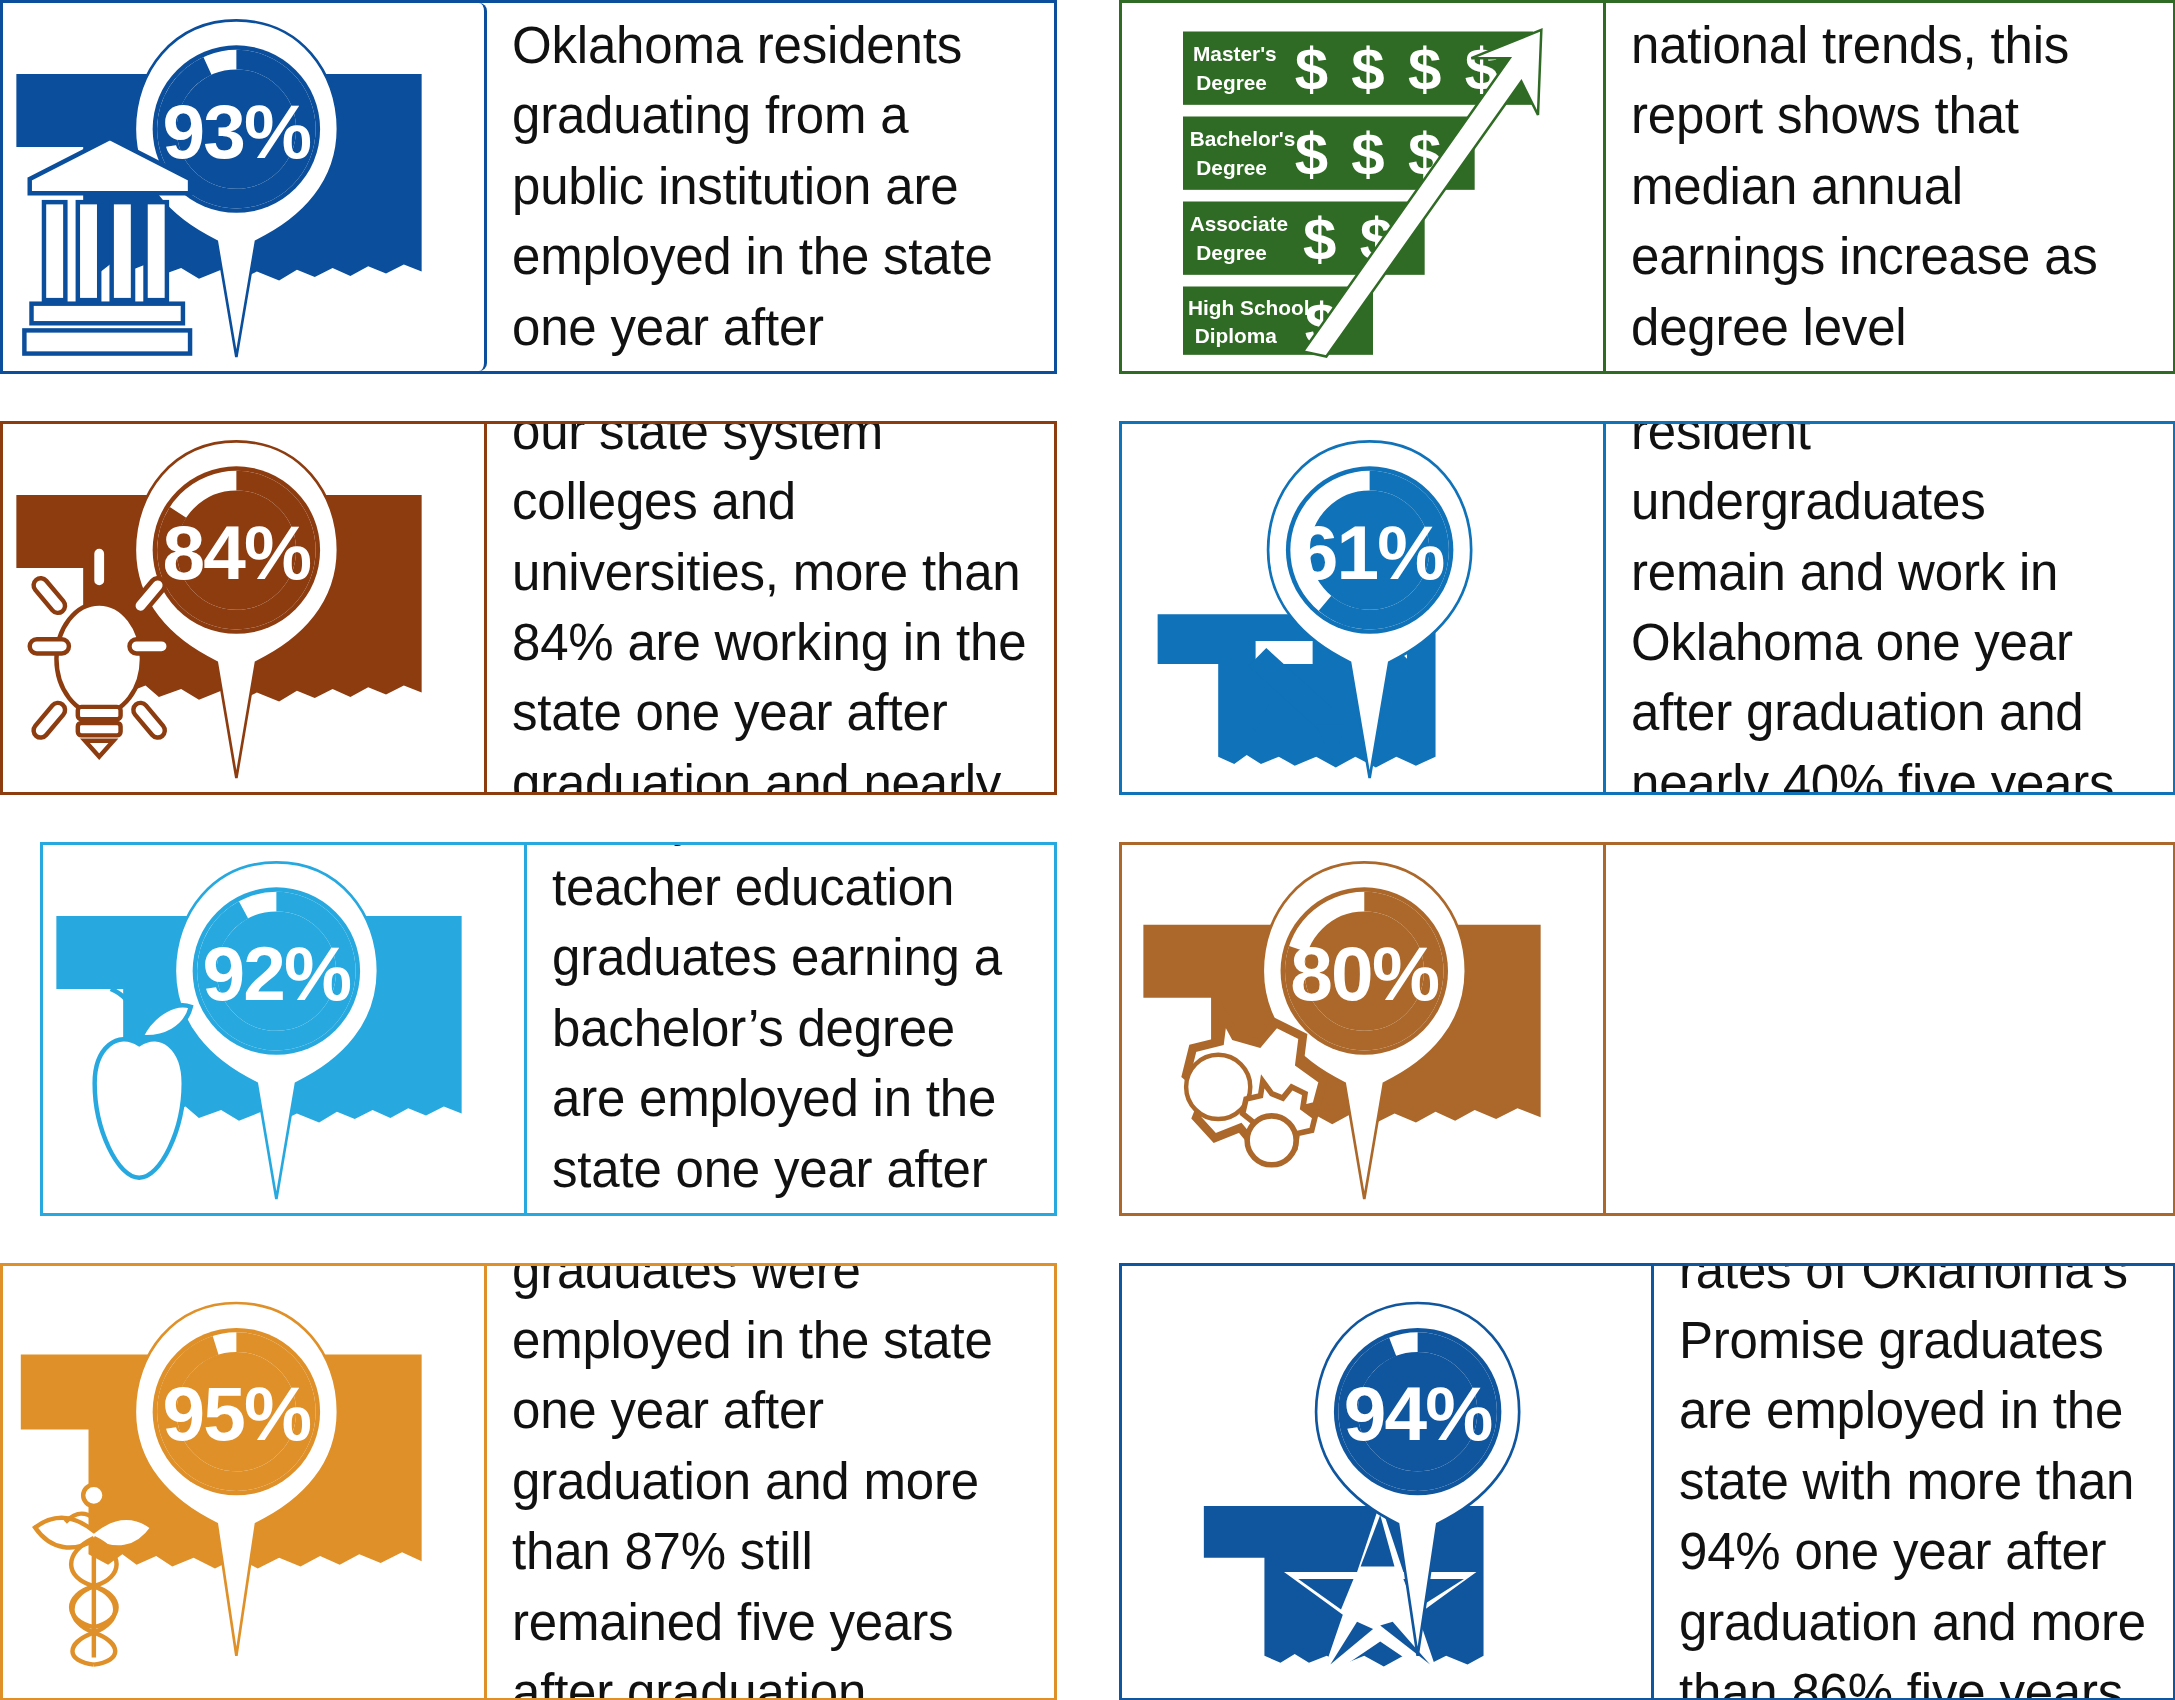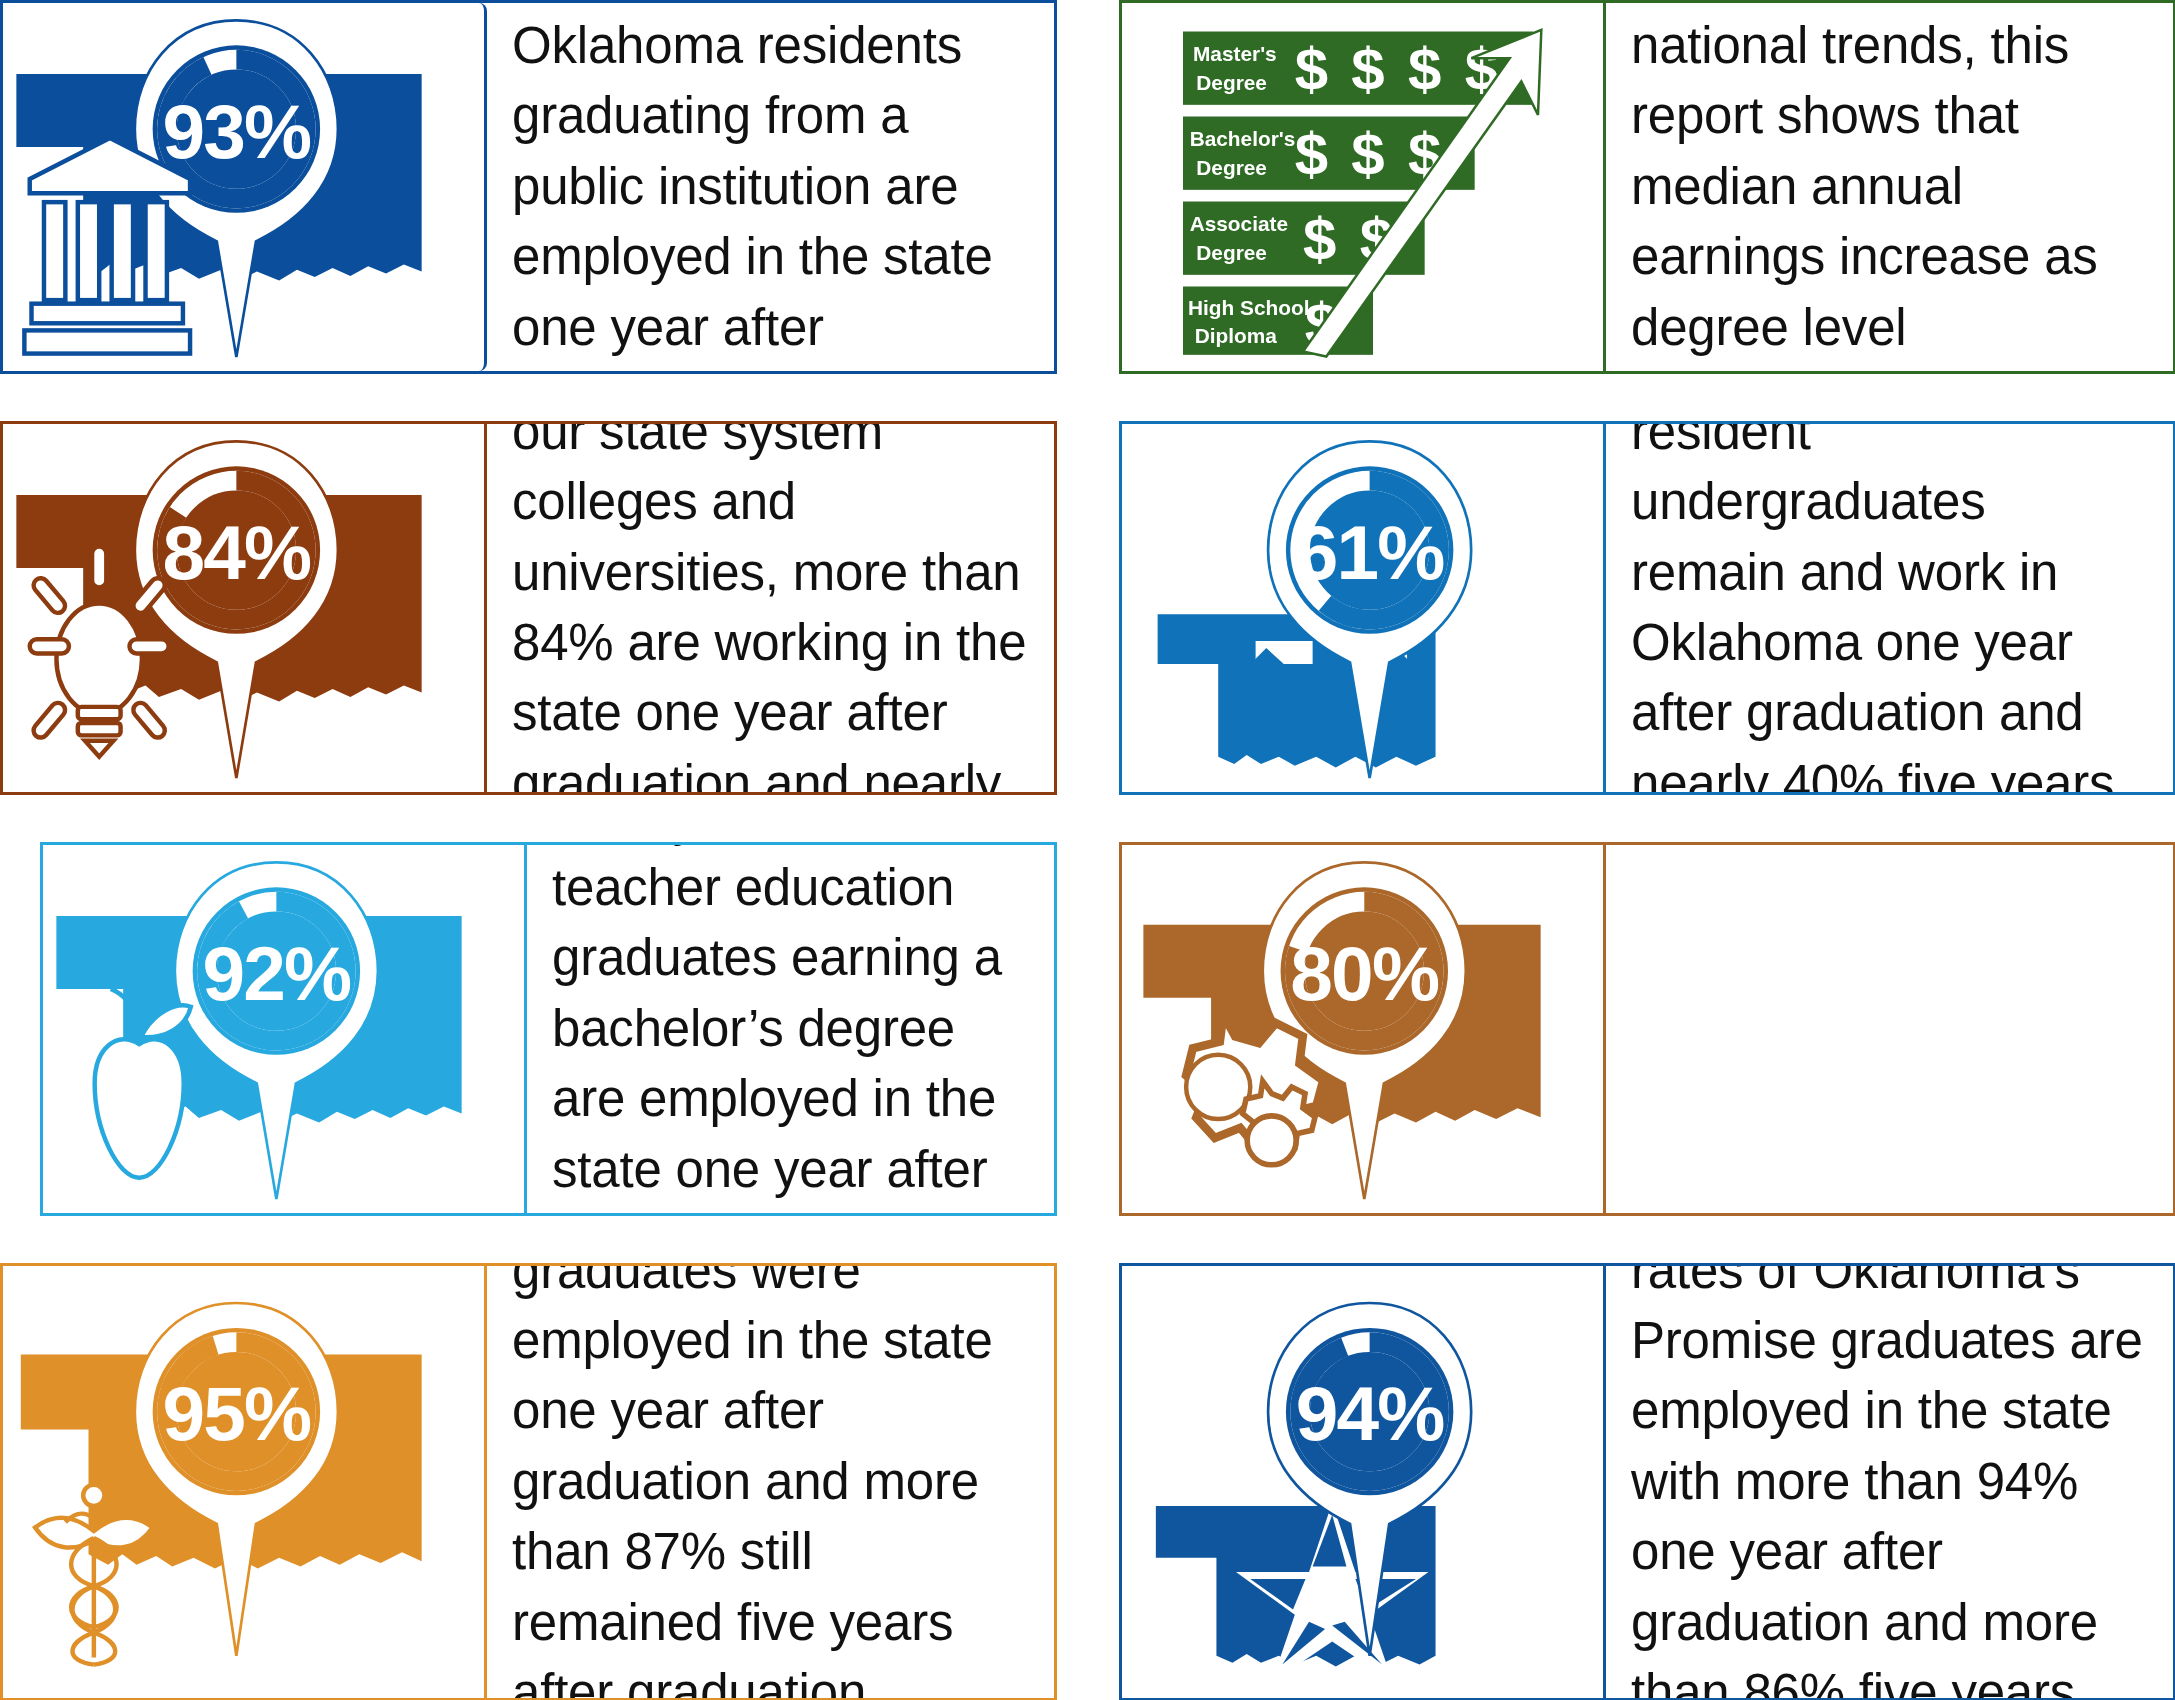--- a/index.html
+++ b/index.html
@@ -325,21 +325,21 @@
           </g>
         </svg>
       </div>
     </div>
     <div class="text-cell">
       <div class="blurb">At all degree levels, nearly 95% of nursing graduates were employed in the state one year after graduation and more than 87% still remained five years after graduation, meeting a critical workforce need.</div>
     </div>
   </div>
 
   <div class="panel" style="grid-column:3;grid-row:7;border-color:#10569f;">
-    <div class="icon-cell" style="border-right-color:#10569f;">
+    <div class="icon-cell" style="border-right-color:#10569f;margin-left:48px;">
       <div class="art">
         <svg viewBox="0 0 540 470" preserveAspectRatio="xMidYMid meet">
           <path d="M38 262 L38 320 L106 320 L106 430 L124 438 L140 428 L156 438 L176 430 L194 440 L218 430 L240 442 L262 430 L286 442 L310 430 L334 440 L352 430 L352 262 Z" fill="#10569f"></path>
 
           <g fill="#ffffff">
             <path d="M236 258 L262 336 L344 336 L278 384 L304 460 L236 414 L168 460 L194 384 L128 336 L210 336 Z"></path>
           </g>
 
           <g fill="#10569f">
             <path d="M236 272 L252 330 L214 330 Z"></path>

